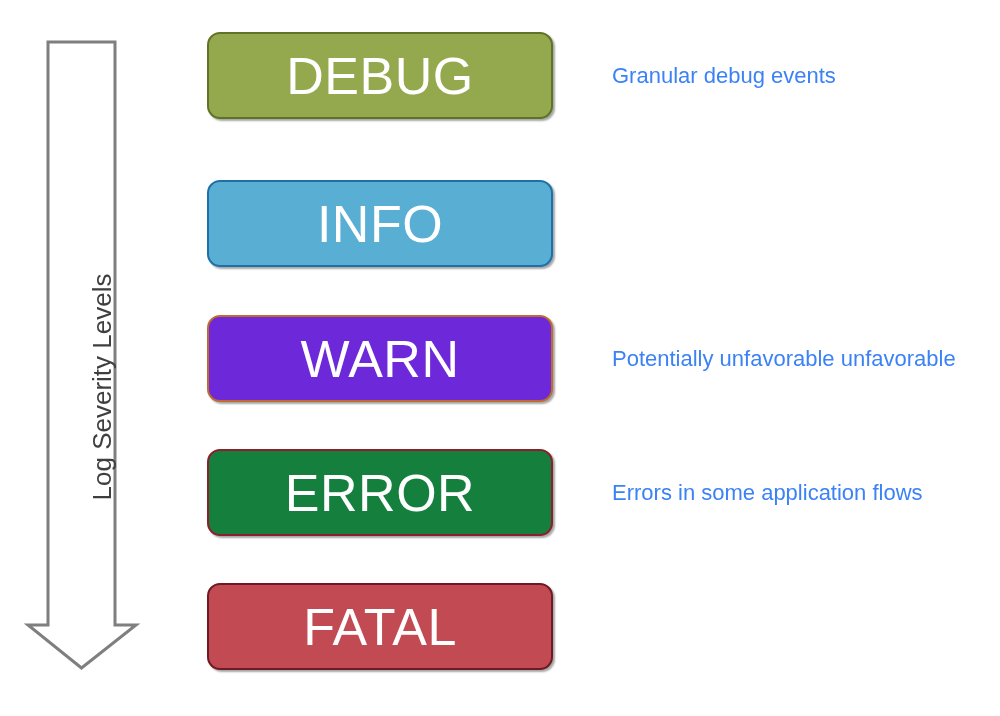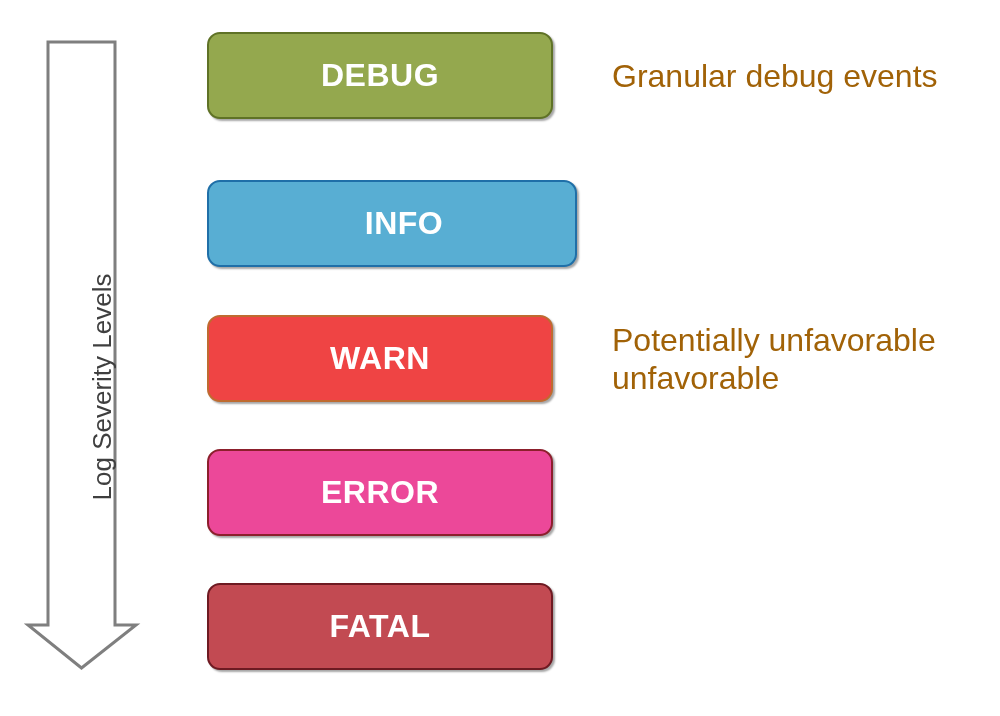--- a/index.html
+++ b/index.html
@@ -29,31 +29,31 @@
   .box{
     position:absolute;left:0;top:0;
     width:342px;height:83px;
     border:2px solid #000;
     border-radius:13px;
     display:flex;align-items:center;justify-content:center;
     box-shadow:2px 2px 2px rgba(0,0,0,0.35);
   }
   .box-label{
     color:#ffffff;
-    font-size:32px;
-    font-weight:bold;
+    font-size:52px;
+    font-weight:normal;
     letter-spacing:0.5px;
   }
   .desc{
     position:absolute;left:405px;top:0;
     width:365px;height:87px;
     display:flex;align-items:center;
-    font-size:32px;
+    font-size:22px;
     line-height:38px;
-    color:#a16207;
+    color:#3b82f6;
   }
 </style>
 </head>
 <body>
 
 <div class="canvas">
 
   <div class="arrow-wrap">
     <svg width="125" height="645" viewBox="0 0 125 645">
       <polygon id="arrow-shape" points="28,7 95,7 95,590 116,590 61.5,633 8,590 28,590" fill="#ffffff" stroke="#7f7f7f" stroke-width="3" stroke-linejoin="miter"></polygon>
@@ -62,36 +62,37 @@
   </div>
 
   <div class="row" style="top: 32px;">
     <div class="box" style="background: rgb(148, 168, 78); border-color: rgb(95, 114, 38);">
       <span class="box-label">DEBUG</span>
     </div>
     <div class="desc">Granular debug events</div>
   </div>
 
   <div class="row" style="top: 180px;">
-    <div class="box" style="background: rgb(88, 174, 211); border-color: rgb(31, 111, 168); padding-left: 24px;">
+    <div class="box" style="background: rgb(88, 174, 211); border-color: rgb(31, 111, 168);">
       <span class="box-label">INFO</span>
     </div>
   </div>
 
   <div class="row" style="top: 315px;">
-    <div class="box" style="background: #ef4444; border-color: rgb(191, 107, 48);">
+    <div class="box" style="background: #6d28d9; border-color: rgb(191, 107, 48);">
       <span class="box-label">WARN</span>
     </div>
     <div class="desc">Potentially unfavorable unfavorable</div>
   </div>
 
   <div class="row" style="top: 449px;">
-    <div class="box" style="background: #ec4899; border-color: rgb(140, 31, 44);">
+    <div class="box" style="background: #15803d; border-color: rgb(140, 31, 44);">
       <span class="box-label">ERROR</span>
     </div>
+    <div class="desc">Errors in some application flows</div>
   </div>
 
   <div class="row" style="top: 583px;">
     <div class="box" style="background: rgb(194, 74, 82); border-color: rgb(110, 26, 34);">
       <span class="box-label">FATAL</span>
     </div>
   </div>
 
 </div>
 

